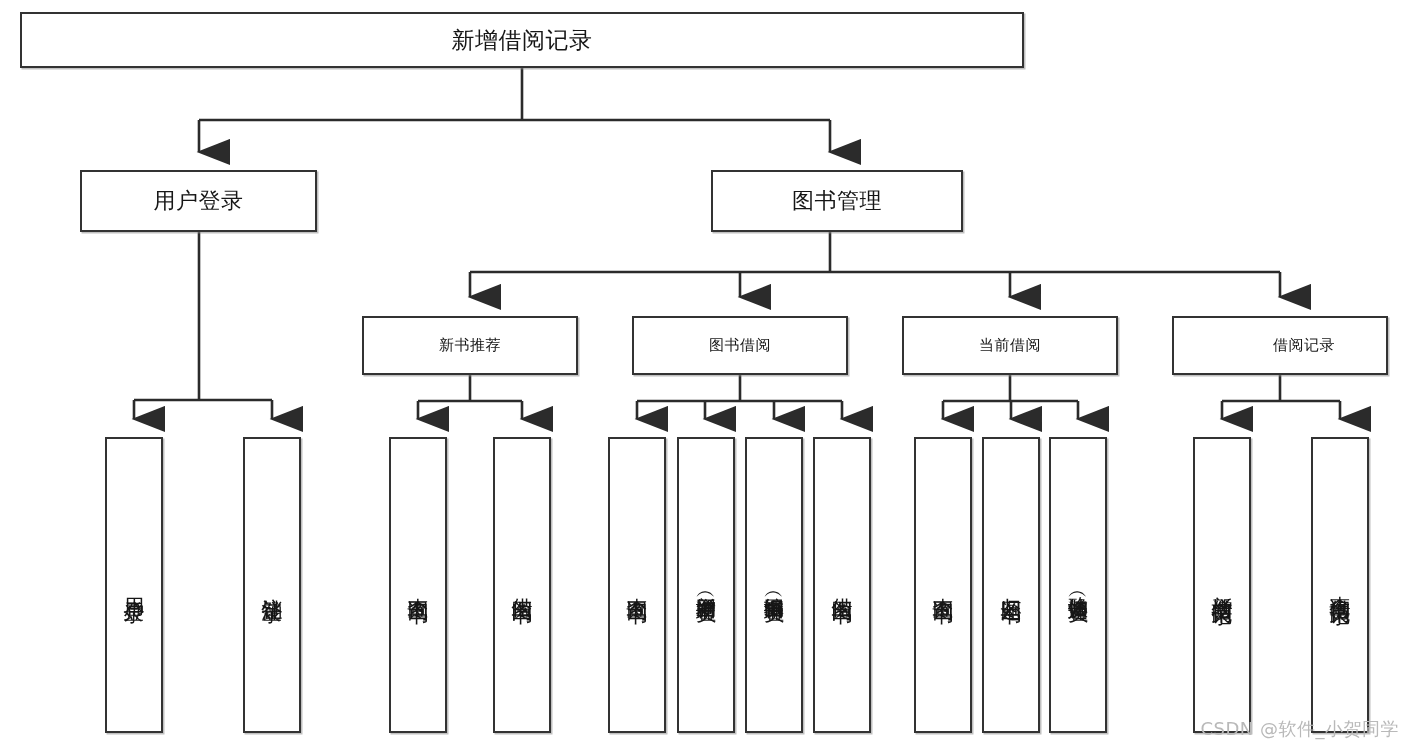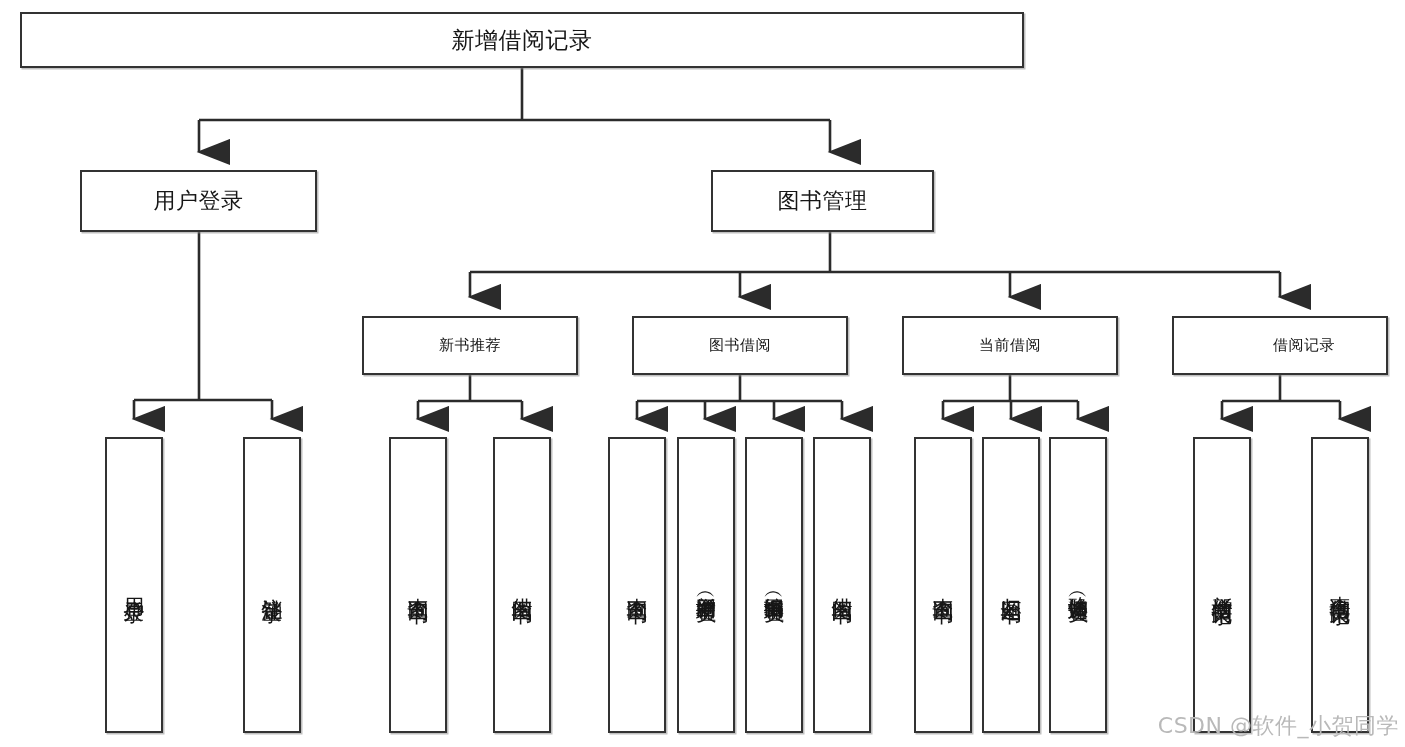--- a/index.html
+++ b/index.html
@@ -54,21 +54,21 @@
     letter-spacing:2px;
     color:#161616;
     white-space:nowrap;
     text-align:center;
   }
   .leaf.tall .vlbl{font-size:20px;letter-spacing:1px;}
 
   .watermark{
     position:absolute;
     right:6px;bottom:6px;
-    font-size:22px;
+    font-size:18px;
     color:#b9b9b9;
     letter-spacing:0.5px;
     white-space:nowrap;
     user-select:none;
   }
 </style>
 </head>
 <body>
 
 <div id="canvas">
@@ -123,21 +123,21 @@
     </g>
   </svg>
 
   <div class="node root" style="left:20px;top:12px;width:1004px;height:56px;">
     <span class="lbl">新增借阅记录</span>
   </div>
 
   <div class="node lvl2" style="left:80px;top:170px;width:237px;height:62px;">
     <span class="lbl">用户登录</span>
   </div>
-  <div class="node lvl2" style="left:711px;top:170px;width:223px;height:62px;">
+  <div class="node lvl2" style="left:711px;top:170px;width:252px;height:62px;">
     <span class="lbl">图书管理</span>
   </div>
 
   <div class="node lvl3" style="left:362px;top:316px;width:216px;height:59px;">
     <span class="lbl">新书推荐</span>
   </div>
   <div class="node lvl3" style="left:632px;top:316px;width:216px;height:59px;">
     <span class="lbl">图书借阅</span>
   </div>
   <div class="node lvl3" style="left:902px;top:316px;width:216px;height:59px;text-align:center;">

